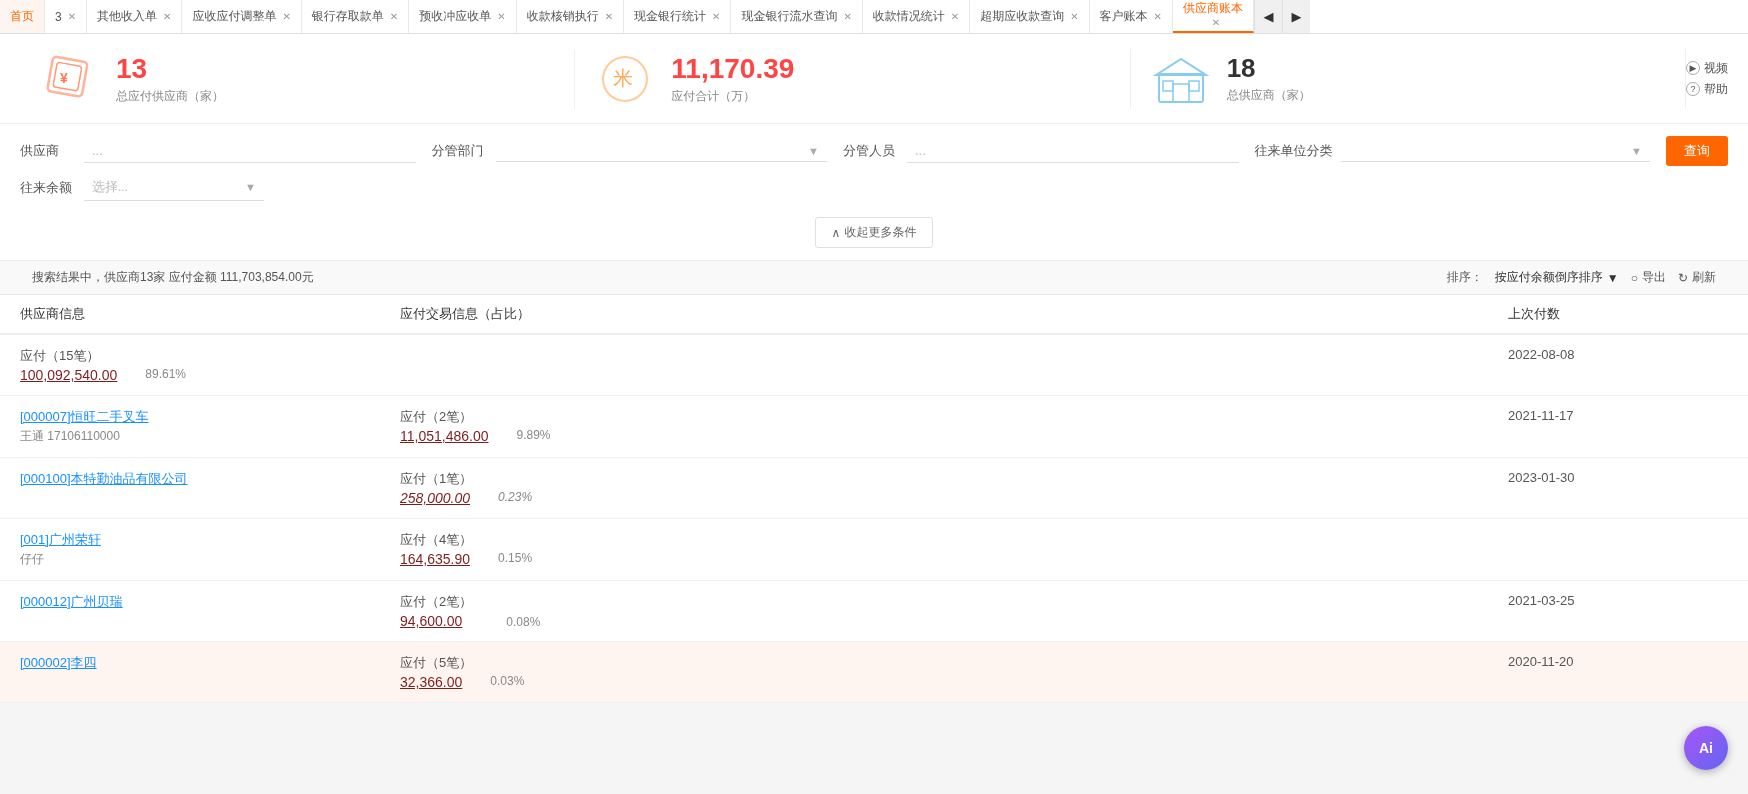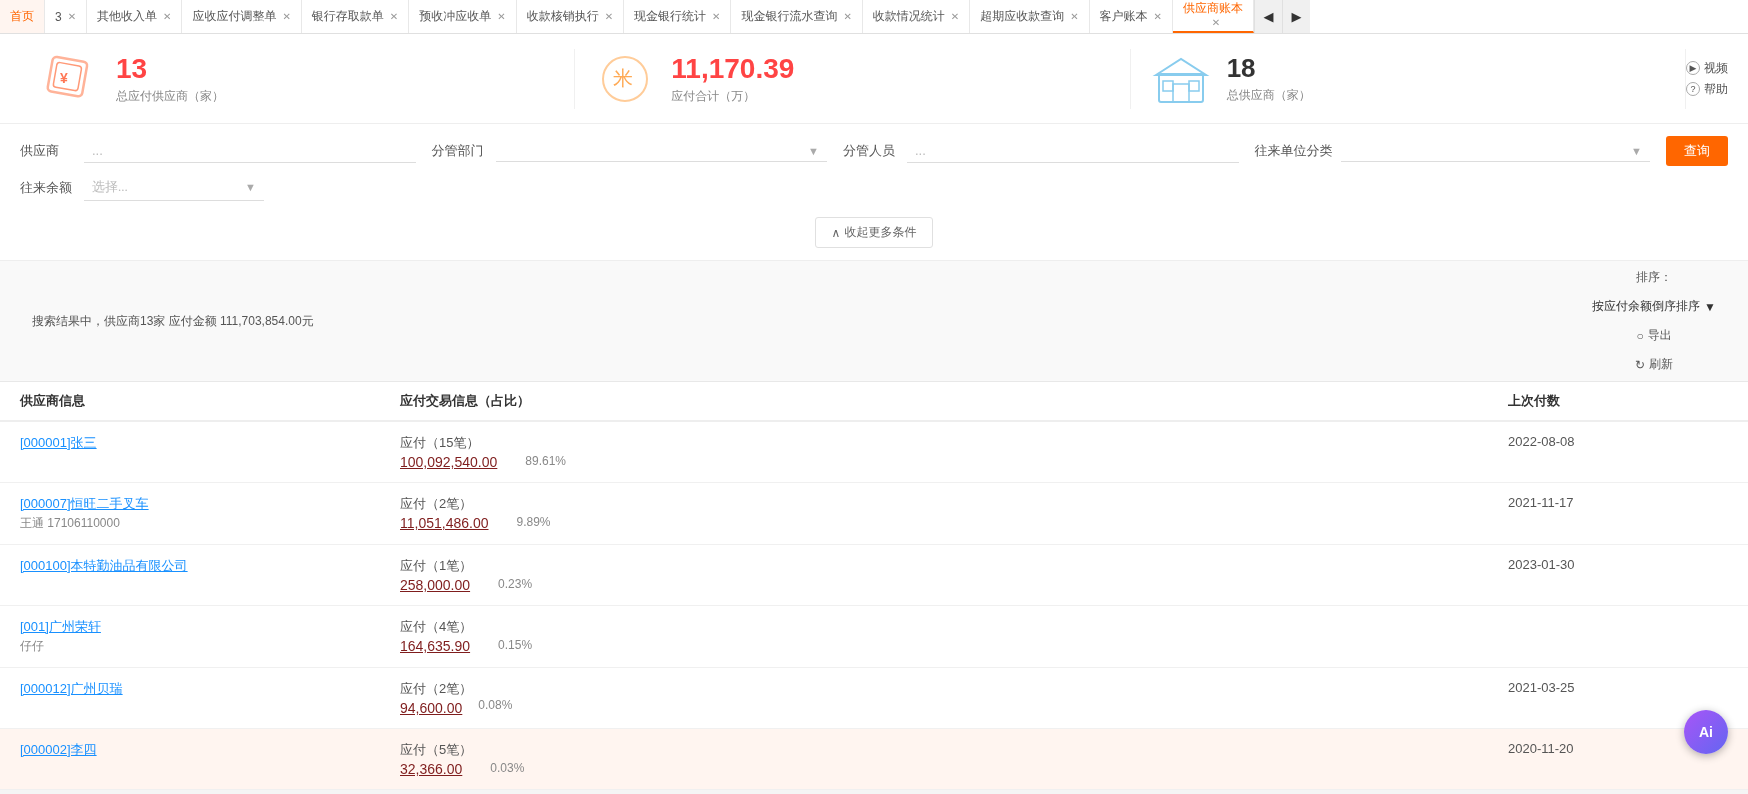--- a/index.html
+++ b/index.html
@@ -62,30 +62,30 @@
       display: flex; align-items: center; justify-content: center; padding: 6px 16px;
       background: #fff; border: 1px solid #e0e0e0; border-radius: 3px; cursor: pointer;
       font-size: 12px; color: #666; margin: 8px auto 0; width: fit-content;
     }
 
     
     .results-bar {
       display: flex; align-items: center; padding: 8px 32px; background: #f9f9f9;
       border-bottom: 1px solid #e8e8e8; font-size: 12px; color: #555;
     }
-    .results-bar .right { margin-left: auto; display: flex; align-items: center; gap: 12px; flex-direction: column; }
+    .results-bar .right { margin-left: auto; display: flex; align-items: center; gap: 12px; }
     .sort-label { color: #555; }
     .sort-select { color: #333; cursor: pointer; display: flex; align-items: center; gap: 4px; }
     .action-btn { display: flex; align-items: center; gap: 4px; cursor: pointer; color: #555; font-size: 12px; }
 
     
     .table-container { background: #fff; }
     .table-header {
       display: flex; padding: 10px 20px; border-bottom: 2px solid #eee;
-      font-size: 13px; font-weight: bold; color: #333; background: #fff;
+      font-size: 13px; font-weight: normal; color: #333; background: #fff;
     }
     .col-supplier { width: 380px; flex-shrink: 0; }
     .col-transaction { flex: 1; }
     .col-lastpay { width: 220px; flex-shrink: 0; }
 
     .table-row {
       display: flex; padding: 12px 20px; border-bottom: 1px solid #f0f0f0;
       align-items: flex-start; min-height: 54px;
     }
     .table-row:nth-last-child(1) { background: #fff5f0; }
@@ -294,24 +294,20 @@
 <div class="table-container">
 
   <div class="table-header">
     <div class="col-supplier">供应商信息</div>
     <div class="col-transaction">应付交易信息（占比）</div>
     <div class="col-lastpay">上次付数</div>
   </div>
 
   <div id="table-body">
       <div class="table-row">
-    <div class="col-supplier">
-      <div class="supplier-name">[000001]张三</div>
-
-    </div>
     <div class="col-transaction">
       <div class="transaction-info">应付（15笔）</div>
       <div style="display:flex; align-items:center; gap:12px;">
         <div class="transaction-amount">100,092,540.00</div>
         <div class="transaction-percent">89.61%</div>
       </div>
     </div>
     <div class="col-lastpay">
       <div class="last-pay-date">2022-08-08</div>
     </div>
@@ -332,21 +328,21 @@
       <div class="last-pay-date">2021-11-17</div>
     </div>
   </div>
       <div class="table-row">
     <div class="col-supplier">
       <div class="supplier-name">[000100]本特勤油品有限公司</div>
 
     </div>
     <div class="col-transaction">
       <div class="transaction-info">应付（1笔）</div>
-      <div style="display:flex; align-items:center; gap:12px;">
+      <div style="display:flex; align-items:center; gap:12px;font-style:italic;">
         <div class="transaction-amount">258,000.00</div>
         <div class="transaction-percent">0.23%</div>
       </div>
     </div>
     <div class="col-lastpay">
       <div class="last-pay-date">2023-01-30</div>
     </div>
   </div>
       <div class="table-row">
     <div class="col-supplier">
@@ -364,21 +360,21 @@
       <div class="last-pay-date"></div>
     </div>
   </div>
       <div class="table-row">
     <div class="col-supplier">
       <div class="supplier-name">[000012]广州贝瑞</div>
 
     </div>
     <div class="col-transaction">
       <div class="transaction-info">应付（2笔）</div>
-      <div style="display:flex; align-items:flex-start; gap:0;">
+      <div style="display:flex; align-items:flex-end; gap:28px;">
         <div class="transaction-amount">94,600.00</div>
         <div class="transaction-percent">0.08%</div>
       </div>
     </div>
     <div class="col-lastpay">
       <div class="last-pay-date">2021-03-25</div>
     </div>
   </div>
       <div class="table-row" style="background: rgb(255, 245, 240);">
     <div class="col-supplier">
@@ -392,15 +388,15 @@
         <div class="transaction-percent">0.03%</div>
       </div>
     </div>
     <div class="col-lastpay">
       <div class="last-pay-date">2020-11-20</div>
     </div>
   </div>
     </div>
 </div>
 
-<div style="position:fixed; right:20px; bottom:40px; width:44px; height:44px; background: linear-gradient(135deg,#a855f7,#6366f1); border-radius:50%; display:flex; align-items:center; justify-content:center; cursor:pointer; box-shadow:0 2px 8px rgba(0,0,0,0.3);">
+<div style="position:fixed; right:20px; bottom:24px; width:44px; height:44px; background: linear-gradient(135deg,#a855f7,#6366f1); border-radius:50%; display:flex; align-items:center; justify-content:center; cursor:pointer; box-shadow:0 2px 8px rgba(0,0,0,0.3);">
   <span style="color:#fff; font-weight:bold; font-size:14px;">Ai</span>
 </div>
 
 </body></html>

